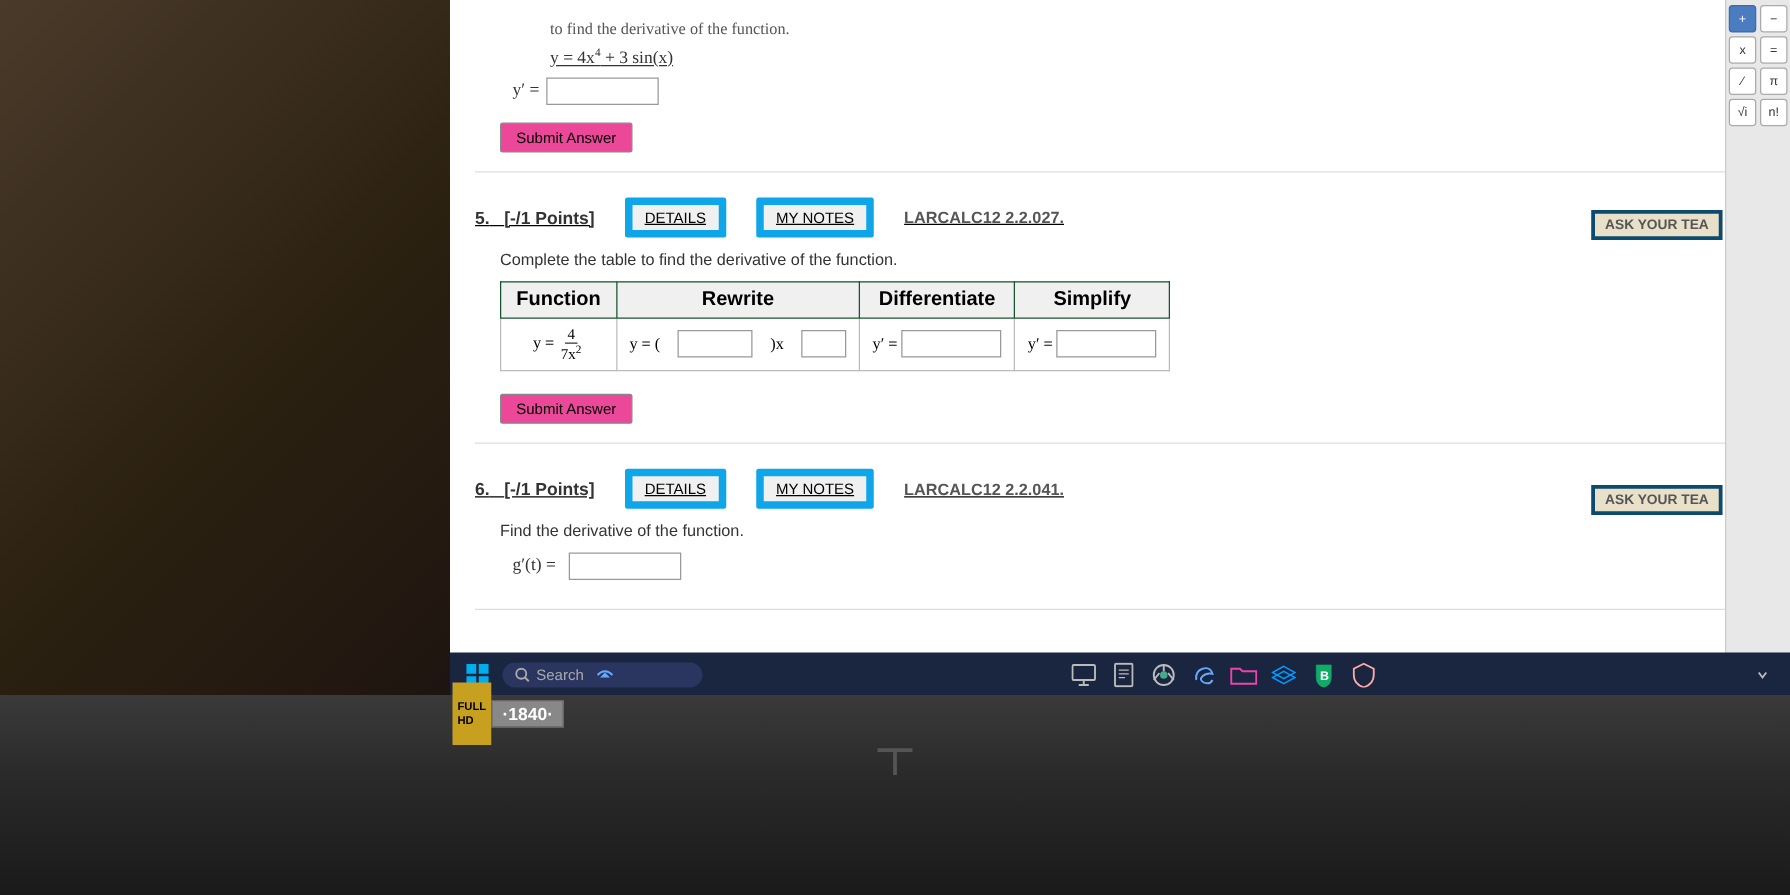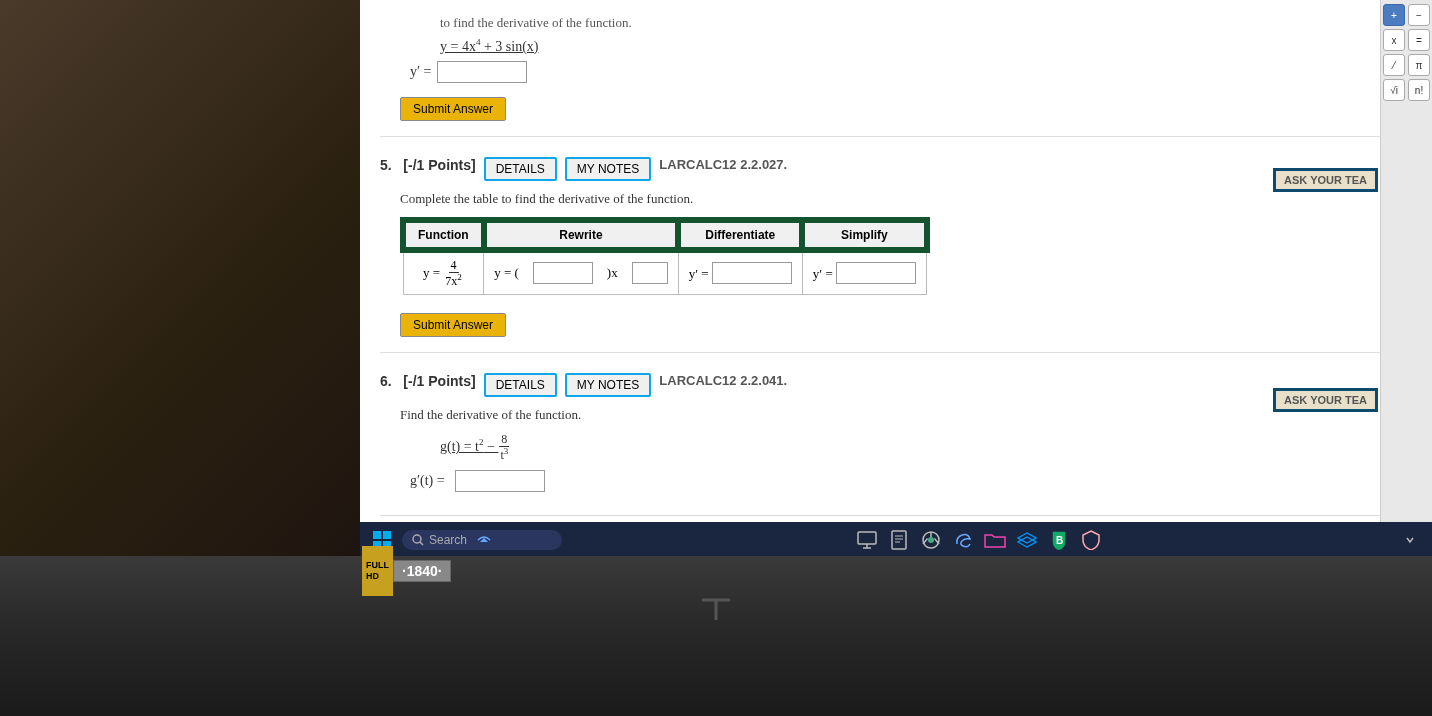--- a/index.html
+++ b/index.html
@@ -78,35 +78,36 @@
 
     
     .question-section {
       margin-bottom: 20px;
       border-bottom: 1px solid #ddd;
       padding-bottom: 15px;
     }
 
     .question-header {
       display: flex;
-      align-items: flex-start;
-      gap: 8px;
+      align-items: center;
+      gap: 24px;
       margin-bottom: 10px;
+      text-decoration: underline;
     }
 
     .question-number {
       font-weight: bold;
       font-size: 14px;
       color: #333;
     }
 
     .btn-details, .btn-mynotes {
       padding: 3px 10px;
       font-size: 12px;
-      border: 2px solid #0ea5e9;
+      border: 6px solid #0ea5e9;
       background: #f0f0f0;
       cursor: pointer;
       border-radius: 2px;
     }
 
     .question-ref {
       font-size: 13px;
       color: #555;
       font-weight: bold;
     }
@@ -149,47 +150,46 @@
       border: 1px solid #999;
       background: #fff;
       padding: 2px 4px;
       font-size: 13px;
     }
 
     .submit-btn {
       padding: 4px 12px;
       font-size: 12px;
       border: 1px solid #888;
-      background: #eab308;
+      background: #ec4899;
       cursor: pointer;
       border-radius: 2px;
       margin-top: 8px;
       margin-left: 20px;
     }
 
     .question-text {
       font-size: 13px;
       color: #333;
       margin: 6px 0 10px 20px;
-      font-family: Liberation Serif, serif;
     }
 
     
     .calc-table {
       border-collapse: collapse;
       margin: 10px 0 10px 20px;
       font-size: 13px;
     }
     .calc-table th {
       background: #f0f0f0;
-      border: 6px solid #14532d;
+      border: 1px solid #14532d;
       padding: 5px 12px;
       font-weight: bold;
       text-align: center;
-      font-size: 12px;
+      font-size: 16px;
     }
     .calc-table td {
       border: 1px solid #bbb;
       padding: 6px 10px;
       text-align: center;
       font-family: 'Times New Roman', serif;
       font-size: 13px;
     }
 
     .table-input {
@@ -479,26 +479,20 @@
         <span class="question-number">
           <span>6.</span>
           &nbsp;
           <span>[-/1 Points]</span>
         </span>
         <button class="btn-details">DETAILS</button>
         <button class="btn-mynotes">MY NOTES</button>
         <span class="question-ref">LARCALC12 2.2.041.</span>
       </div>
       <div class="question-text">Find the derivative of the function.</div>
-      <div class="equation-line">
-        g(t) = t<sup>2</sup> − <span class="fraction" style="display:inline-flex;">
-            <span class="num">8</span>
-            <span class="den">t<sup>3</sup></span>
-          </span>
-      </div>
       <div class="g-prime-line">
         <span>g′(t) =</span>
         <input class="answer-input" type="text" style="">
       </div>
     </div>
 
   </div>
 
   <div class="right-sidebar">
     <div class="calc-row">

